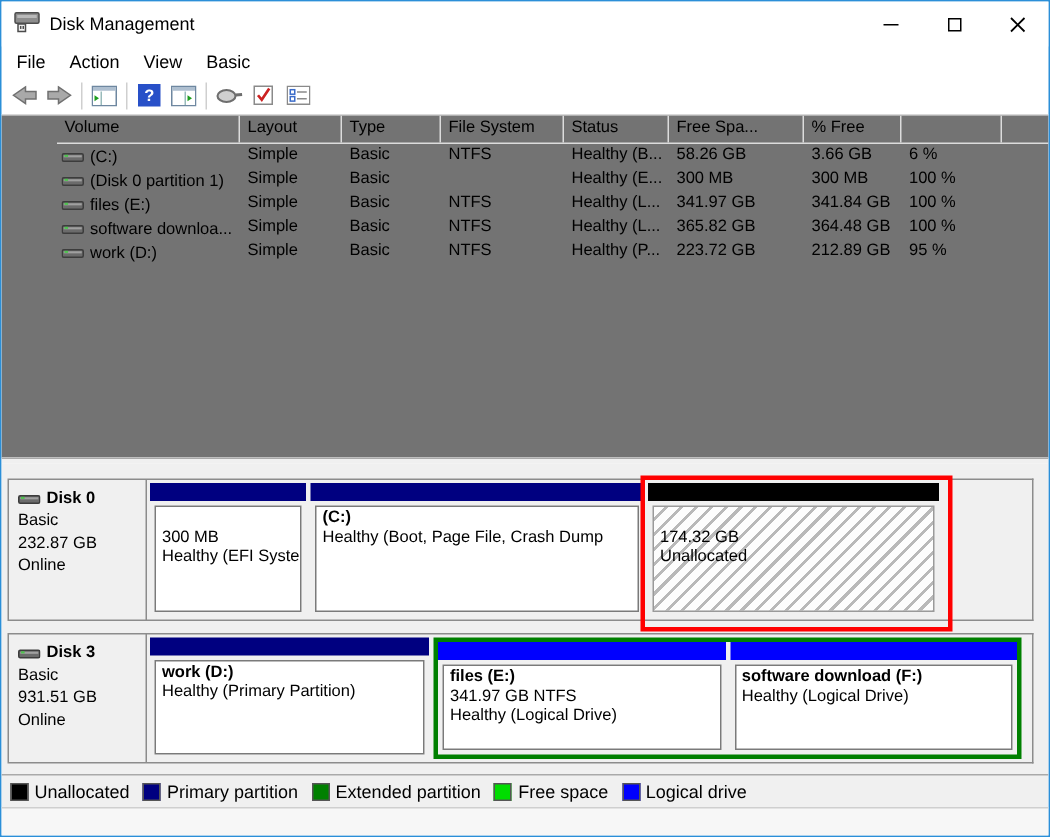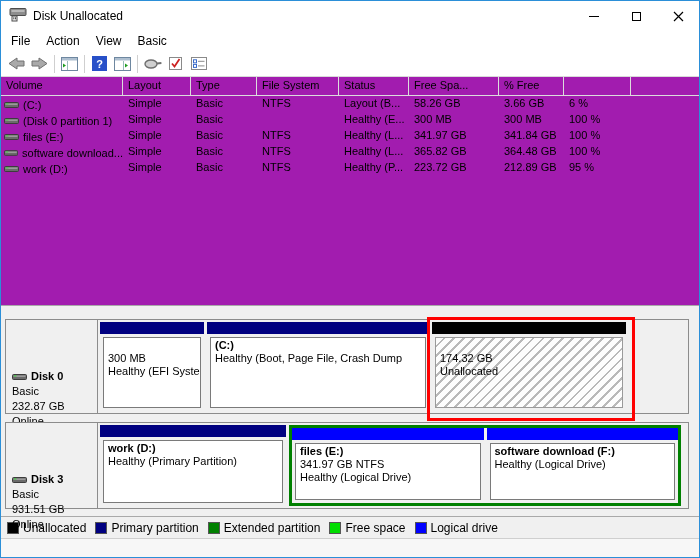--- a/index.html
+++ b/index.html
@@ -19,39 +19,39 @@
   .menubar { height:20px; display:flex; align-items:center; padding-left:2px; flex:0 0 auto; }
   .menu-item { padding:2px 8px; }
 
   
   .toolbar { height:26px; display:flex; align-items:center; padding-left:4px; border-bottom:1px solid #d9d9d9; flex:0 0 auto; }
   .tool-btn { width:23px; height:22px; display:flex; align-items:center; justify-content:center; }
   .tool-sep { width:1px; height:18px; background:#cfcfcf; margin:0 3px; }
   .help-badge { width:15px; height:15px; background:#2850c8; color:#fff; font-weight:bold; font-size:11px; display:flex; align-items:center; justify-content:center; }
 
   
-  .listview { height:228px; background:#a21caf; flex:0 0 auto; overflow:hidden; }
+  .listview { height:228px; background:#737373; flex:0 0 auto; overflow:hidden;padding-left:37px; }
   .lv-grid { display:grid; grid-template-columns:122px 68px 66px 82px 70px 90px 65px 67px 1fr; }
   .lv-header { height:19px; border-bottom:1px solid #dcdcdc; }
   .lv-header .hcell { border-right:1px solid #dcdcdc; padding:2px 0 0 5px; font-size:11px; white-space:nowrap; overflow:hidden; }
   .lv-row { height:16px; }
   .lv-row .cell { padding:1px 0 0 5px; font-size:11px; white-space:nowrap; overflow:hidden; }
   .vol-cell { display:flex; align-items:center; gap:4px; padding-left:3px !important; }
   .lv-filler { height:129px; }
 
   
   .splitter { height:4px; background:#f0f0f0; border-top:1px solid #a9a9a9; flex:0 0 auto; }
 
   
   .graphview { height:207px; background:#f0f0f0; position:relative; padding:10px 10px 0 4px; flex:0 0 auto; }
   .disk-row { display:flex; }
   .disk-row.d0 { height:95px; margin-bottom:8px; }
   .disk-row.d1 { height:87px; }
   .disk-head { width:93px; flex:0 0 auto; border:1px solid #8c8c8c; background:#f0f0f0; padding:5px 4px 0 6px; font-size:11px; line-height:15px; }
-  .disk-title { font-weight:bold; display:flex; align-items:center; gap:4px;margin-top:44px; }
+  .disk-title { font-weight:bold; display:flex; align-items:center; gap:4px; }
   .disk-strip { flex:1; border:1px solid #8c8c8c; border-left:none; background:#f0f0f0; display:flex; padding:2px; gap:3px; overflow:hidden; }
   .pcell { display:flex; flex-direction:column; flex:0 0 auto; }
   .pbar { height:12px; flex:0 0 auto; }
   .pbody { flex:1; margin:3px; background:#fff; border:1px solid #7a7a7a; padding:1px 4px; font-size:11px; line-height:13px; overflow:hidden; }
   .pbody .pt { font-weight:bold; height:13px; white-space:nowrap; }
   .pbody .pl { height:13px; white-space:nowrap; }
   .pbody.hatch { background:repeating-linear-gradient(135deg,#fdfdfd 0 5px,#b9b9b9 5px 7px); border-color:#9a9a9a; }
   .extended { display:flex; gap:3px; border:3px solid #008000; background:#f0f0f0; flex:0 0 auto; }
   .extended .pcell { flex:1; }
   .strip-filler { flex:1; }
@@ -73,21 +73,21 @@
   <div class="titlebar">
     <span>
       <svg width="18" height="15" viewBox="0 0 18 15">
         <rect x="1" y="1.5" width="16" height="7" rx="1" fill="#8d8d8d" stroke="#4c4c4c"></rect>
         <rect x="2.5" y="3" width="13" height="2" fill="#b9b9b9"></rect>
         <rect x="3" y="9" width="5" height="5" fill="#f2f2f2" stroke="#4c4c4c"></rect>
         <rect x="4.3" y="10.3" width="1" height="2" fill="#4c4c4c"></rect>
         <rect x="6" y="10.3" width="1" height="2" fill="#4c4c4c"></rect>
       </svg>
     </span>
-    <span class="title-text">Disk Unallocated</span>
+    <span class="title-text">Disk Management</span>
     <span class="tb-spacer"></span>
     <span class="winbtn">
         <span class="min-glyph"></span>
       </span>
     <span class="winbtn">
         <span class="max-glyph"></span>
       </span>
     <span class="winbtn">
       <svg width="11" height="11" viewBox="0 0 11 11">
           <path d="M1,1 L10,10 M10,1 L1,10" stroke="#000" stroke-width="1.2" fill="none"></path>
@@ -175,21 +175,21 @@
           <svg width="15" height="10" viewBox="0 0 15 10">
             <rect x="0.5" y="2.5" width="14" height="5" rx="1" fill="#6b6b6b" stroke="#3c3c3c"></rect>
             <rect x="1.5" y="3.5" width="12" height="1.4" fill="#a0a0a0"></rect>
             <rect x="2" y="3.2" width="2.4" height="1.4" fill="#4ec24e"></rect>
           </svg>
           <span>(C:)</span>
         </span>
       <span class="cell">Simple</span>
       <span class="cell">Basic</span>
       <span class="cell">NTFS</span>
-      <span class="cell">Layout (B...</span>
+      <span class="cell">Healthy (B...</span>
       <span class="cell">58.26 GB</span>
       <span class="cell">3.66 GB</span>
       <span class="cell">6 %</span>
       <span class="cell"></span>
     </div>
 
     <div class="lv-grid lv-row">
       <span class="cell vol-cell">
           <svg width="15" height="10" viewBox="0 0 15 10">
             <rect x="0.5" y="2.5" width="14" height="5" rx="1" fill="#6b6b6b" stroke="#3c3c3c"></rect>
@@ -227,21 +227,21 @@
       <span class="cell"></span>
     </div>
 
     <div class="lv-grid lv-row">
       <span class="cell vol-cell">
           <svg width="15" height="10" viewBox="0 0 15 10">
             <rect x="0.5" y="2.5" width="14" height="5" rx="1" fill="#6b6b6b" stroke="#3c3c3c"></rect>
             <rect x="1.5" y="3.5" width="12" height="1.4" fill="#a0a0a0"></rect>
             <rect x="2" y="3.2" width="2.4" height="1.4" fill="#4ec24e"></rect>
           </svg>
-          <span>software download...</span>
+          <span>software downloa...</span>
         </span>
       <span class="cell">Simple</span>
       <span class="cell">Basic</span>
       <span class="cell">NTFS</span>
       <span class="cell">Healthy (L...</span>
       <span class="cell">365.82 GB</span>
       <span class="cell">364.48 GB</span>
       <span class="cell">100 %</span>
       <span class="cell"></span>
     </div>

